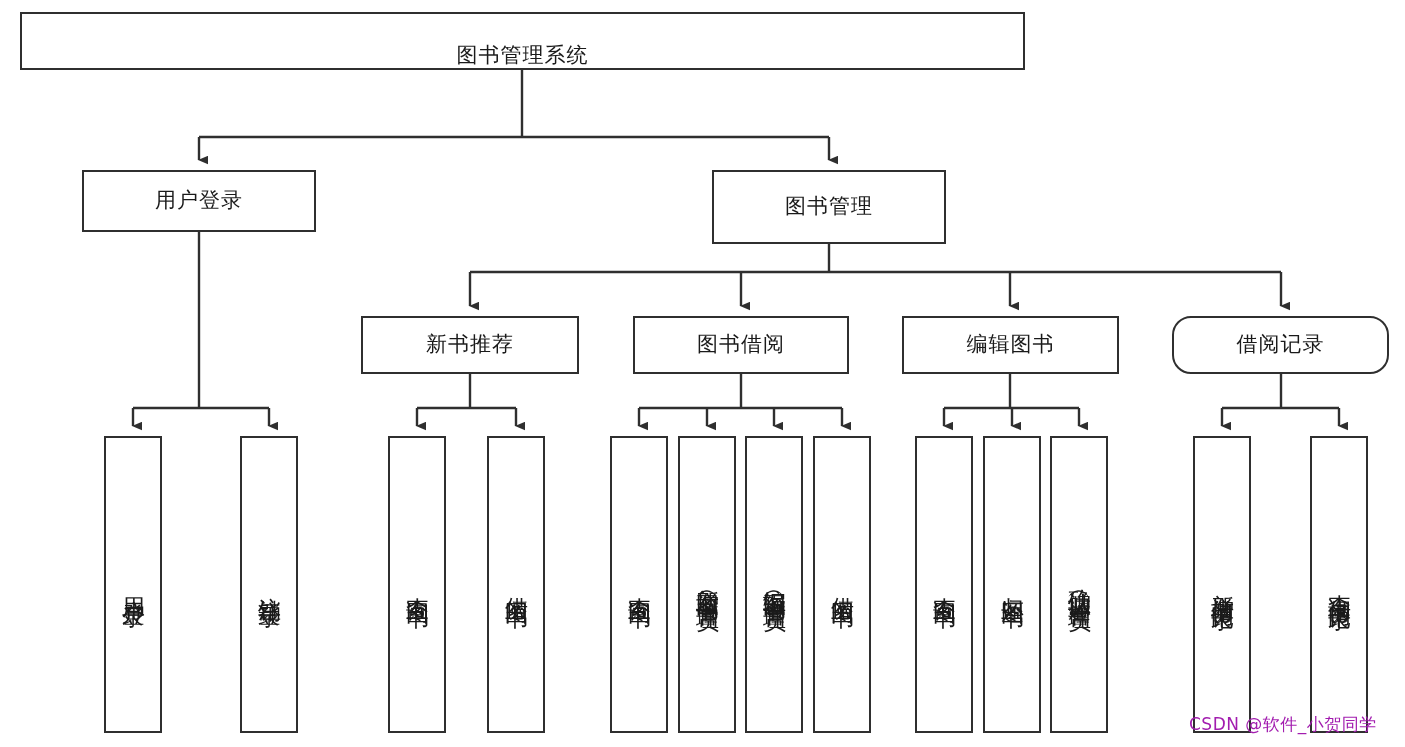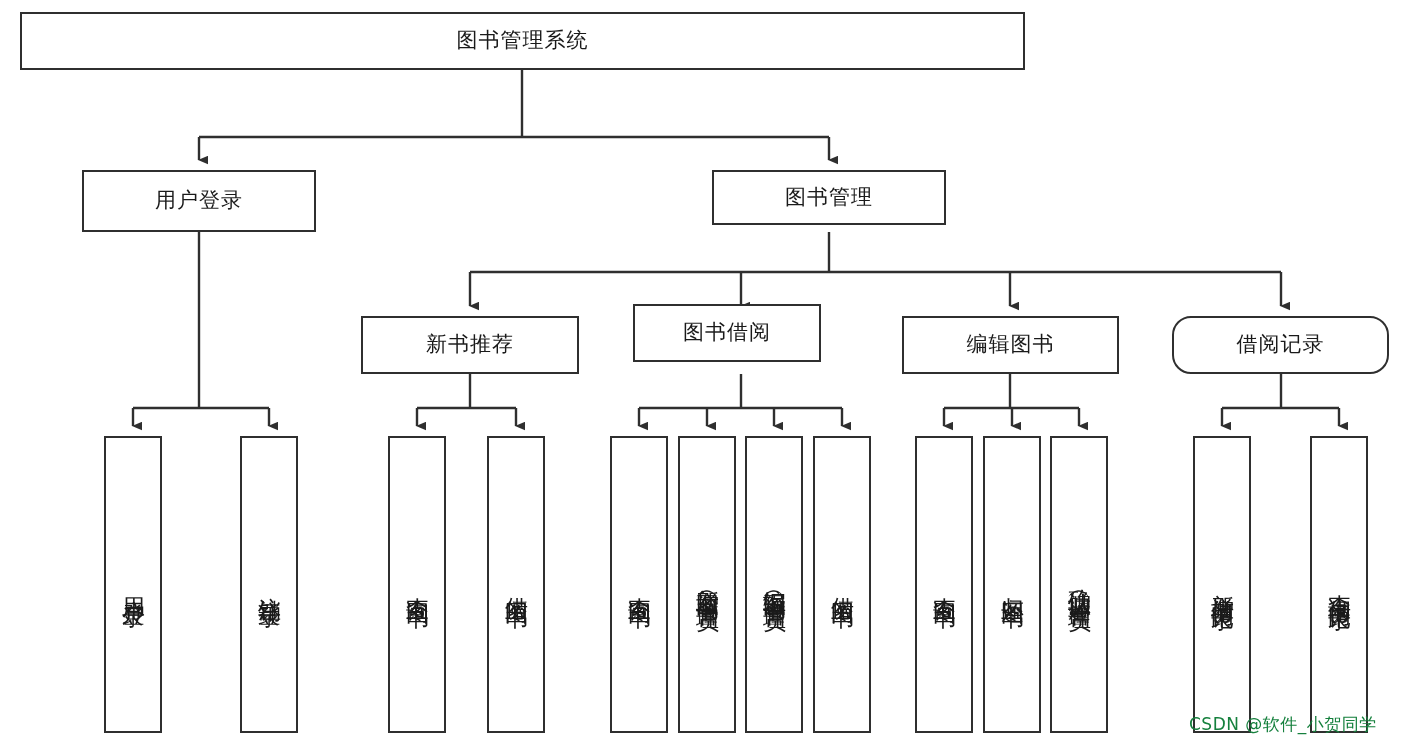--- a/index.html
+++ b/index.html
@@ -50,21 +50,21 @@
     writing-mode: vertical-rl;
     text-orientation: upright;
     font-size: 23px;
     letter-spacing: 3px;
   }
   .watermark {
     position: absolute;
     left: 1189px;
     top: 713px;
     font-size: 17px;
-    color: #15803d;
+    color: #a21caf;
     white-space: nowrap;
     letter-spacing: 0.5px;
   }
 </style>
 </head>
 <body>
 
 <div id="canvas">
 
   <svg class="links" viewBox="0 0 1405 747">
@@ -110,35 +110,35 @@
       <path d="M1012,408 L1012,426" marker-end="url(#arrow)"></path>
       <path d="M1079,408 L1079,426" marker-end="url(#arrow)"></path>
 
       <path d="M1281,374 L1281,408"></path>
       <path d="M1222,408 L1339,408"></path>
       <path d="M1222,408 L1222,426" marker-end="url(#arrow)"></path>
       <path d="M1339,408 L1339,426" marker-end="url(#arrow)"></path>
     </g>
   </svg>
 
-  <div class="node h" style="left:20px; top:12px; width:1005px; height:58px;">
+  <div class="node h" style="left:20px; top:12px; width:1005px; height:58px;align-items:flex-end;">
     <span class="lbl">图书管理系统</span>
   </div>
 
   <div class="node h" style="left:82px; top:170px; width:234px; height:62px;">
     <span class="lbl">用户登录</span>
   </div>
-  <div class="node h" style="left:712px; top:170px; width:234px; height:55px;">
+  <div class="node h" style="left:712px; top:170px; width:234px; height:74px;">
     <span class="lbl">图书管理</span>
   </div>
 
   <div class="node h" style="left:361px; top:316px; width:218px; height:58px;">
     <span class="lbl">新书推荐</span>
   </div>
-  <div class="node h" style="left:633px; top:304px; width:188px; height:58px;">
+  <div class="node h" style="left:633px; top:316px; width:216px; height:58px;">
     <span class="lbl">图书借阅</span>
   </div>
   <div class="node h" style="left:902px; top:316px; width:217px; height:58px;">
     <span class="lbl">编辑图书</span>
   </div>
   <div class="node h" style="left:1172px; top:316px; width:217px; height:58px;border-radius:19px;">
     <span class="lbl">借阅记录</span>
   </div>
 
   <div class="node v" style="left:104px; top:436px; width:58px; height:297px;">

